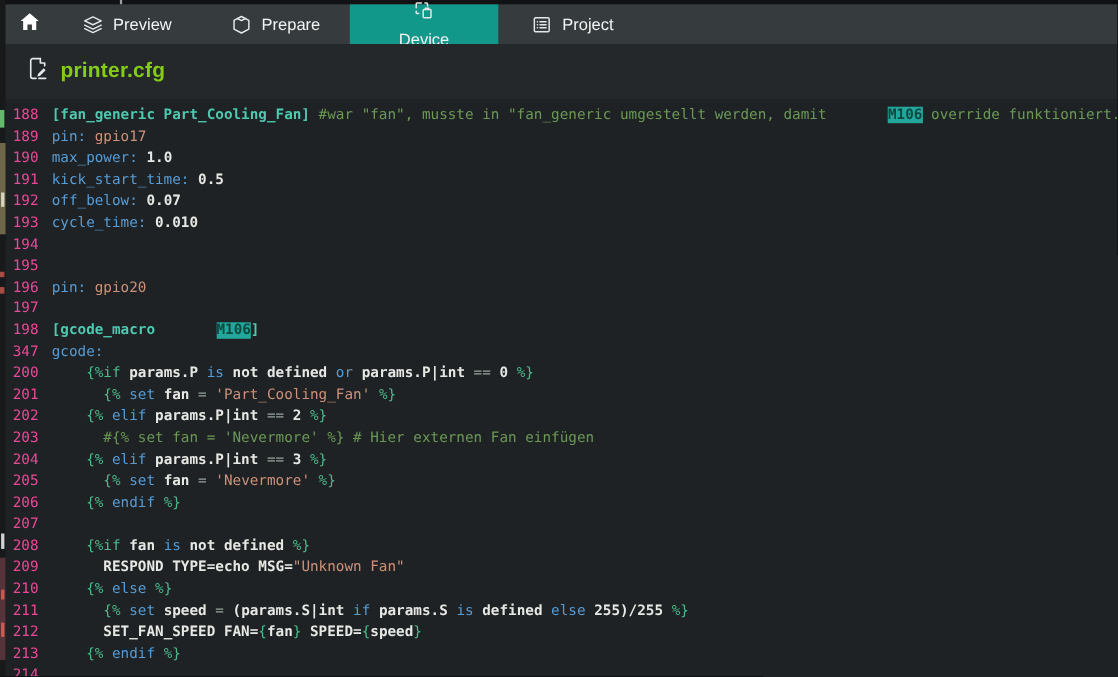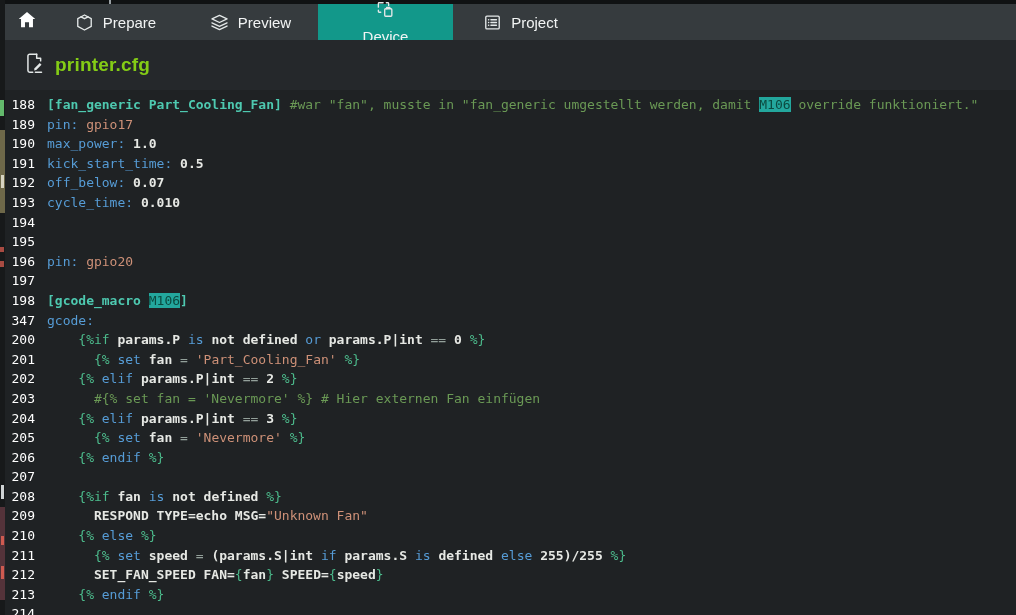--- a/index.html
+++ b/index.html
@@ -23,31 +23,31 @@
   
   .fileheader{position:absolute;left:0;top:40px;width:1016px;height:50px;background:#25282b;
               display:flex;align-items:center;padding-left:24px;box-sizing:border-box;gap:10px;}
   .fileheader .fname{color:#84cc16;font-size:19px;font-weight:700;letter-spacing:.2px;}
 
   
   .editor{position:absolute;left:0;top:90px;width:1016px;height:525px;background:#1f2224;
           overflow:hidden;padding-top:5px;box-sizing:border-box;
           font-family:"DejaVu Sans Mono","Liberation Mono",monospace;font-size:13px;line-height:19.6px;}
   .code-line{display:flex;height:19.6px;white-space:pre;}
-  .ln{display:inline-block;width:35px;text-align:right;color:#ffffff;flex:none;}
+  .ln{display:inline-block;width:35px;text-align:right;color:#ec4899;flex:none;}
   .code{margin-left:12px;color:#d4d4d4;}
   .tk-sec{color:#4ec9b0;font-weight:bold;}
   .tk-com{color:#6a9955;}
   .tk-key{color:#569cd6;}
   .tk-str{color:#ce9178;}
   .tk-wht{color:#e6e8e4;font-weight:bold;}
   .tk-op{color:#93a09a;}
   .tk-del{color:#4cbb8c;}
   .tk-plain{color:#d4d4d4;}
-  .tk-hl{background:#23a79d;color:#0c4a40;font-weight:normal;}
+  .tk-hl{background:#23a79d;color:#0c4a40;font-weight:bold;margin-left:48px;}
 
   
   .sliver{position:absolute;left:0;top:0;width:5px;height:615px;background:#17191a;z-index:20;}
   .sliver .seg{position:absolute;left:0;}
 </style>
 </head>
 <body>
 
 <div class="app">
 
@@ -60,36 +60,36 @@
       <span>
         <svg class="icon" width="22" height="22" viewBox="0 0 24 24">
           <path d="M12 3.2 L21 11 H18.5 V20 H14.2 V14.5 H9.8 V20 H5.5 V11 H3 Z" fill="#ffffff" stroke="none"></path>
         </svg>
       </span>
     </div>
 
     <div class="tab">
       <span class="ticon">
         <svg class="icon" width="19" height="19" viewBox="0 0 24 24">
-          <path d="M12 2.5 L20.5 7 V17 L12 21.5 L3.5 17 V7 Z"></path>
-          <path d="M7.5 4.8 L12 7.2 L16.5 4.8"></path>
-        </svg>
-      </span>
-      <span>Prepare</span>
-    </div>
-
-    <div class="tab">
-      <span class="ticon">
-        <svg class="icon" width="19" height="19" viewBox="0 0 24 24">
           <path d="M2.5 7.5 L12 3 L21.5 7.5 L12 12 Z"></path>
           <path d="M2.5 12.5 L12 17 L21.5 12.5"></path>
           <path d="M2.5 16.5 L12 21 L21.5 16.5"></path>
         </svg>
       </span>
       <span>Preview</span>
+    </div>
+
+    <div class="tab">
+      <span class="ticon">
+        <svg class="icon" width="19" height="19" viewBox="0 0 24 24">
+          <path d="M12 2.5 L20.5 7 V17 L12 21.5 L3.5 17 V7 Z"></path>
+          <path d="M7.5 4.8 L12 7.2 L16.5 4.8"></path>
+        </svg>
+      </span>
+      <span>Prepare</span>
     </div>
 
     <div class="tab active" style="background: rgb(18, 152, 138);">
       <span class="ticon">
         <svg class="icon" width="19" height="19" viewBox="0 0 24 24">
           <path d="M9 3.5 H4 a1 1 0 0 0 -1 1 V9"></path>
           <path d="M3 13 V14.5 a1 1 0 0 0 1 1 H6"></path>
           <path d="M13 3.5 H15 a1 1 0 0 1 1 1 V7"></path>
           <rect x="11" y="11" width="9" height="9.5" rx="1.2"></rect>
           <path d="M13.5 11 V9.5 H17.5"></path>

